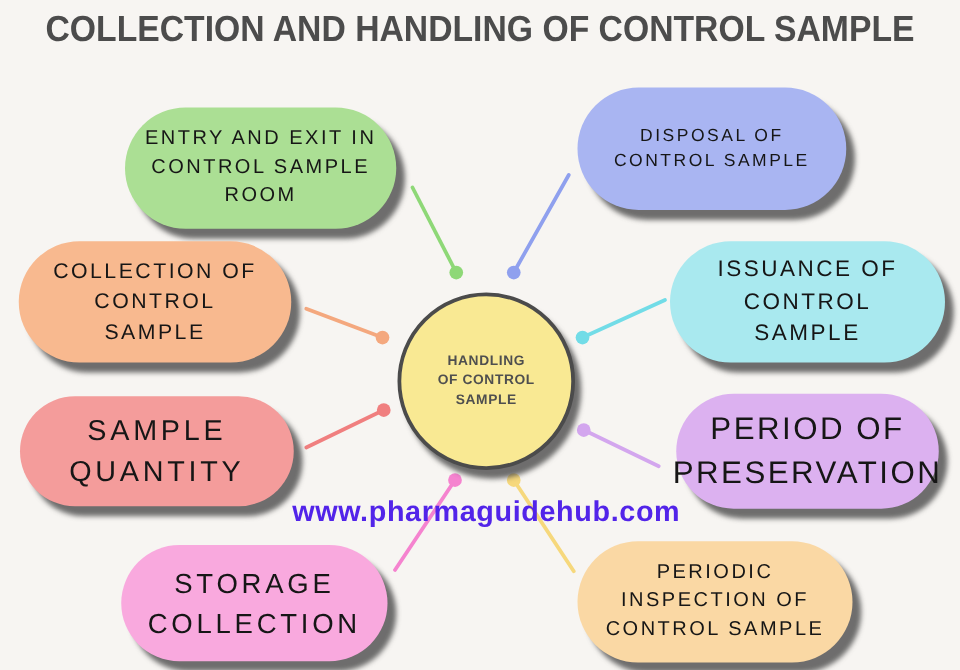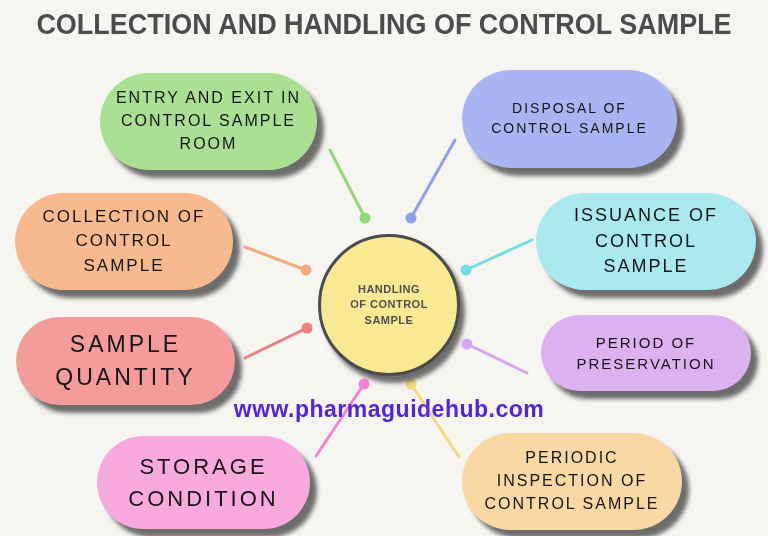--- a/index.html
+++ b/index.html
@@ -13,27 +13,27 @@
     font-size:29px;font-weight:bold;color:#4c4c4c;white-space:nowrap;
     transform:scaleX(0.93);transform-origin:center;letter-spacing:0px;
   }
   svg.connectors{position:absolute;left:0;top:0;z-index:1;}
   .node{
     position:absolute;z-index:2;border-radius:50px;
     display:flex;align-items:center;justify-content:center;text-align:center;
     color:#161616;box-shadow:7px 8px 4px rgba(75,75,75,0.8);
   }
   .node-label{white-space:pre-line;letter-spacing:2px;line-height:1.42;}
-  .n-entry       {left:100px;top:73px; width:217px;height:97px;font-size:16px;}
+  .n-entry       {left:100px;top:86px; width:217px;height:97px;font-size:16px;}
   .n-disposal    {left:462px;top:70px; width:215px;height:98px;font-size:14px;}
   .n-collection  {left:15px; top:193px;width:218px;height:97px;font-size:17px;}
   .n-issuance    {left:536px;top:193px;width:220px;height:97px;font-size:18px;}
   .n-quantity    {left:16px; top:317px;width:219px;height:88px;font-size:23px;}
   .n-quantity .node-label{letter-spacing:3px;}
-  .n-preservation{left:541px;top:315px;width:210px;height:76px;font-size:15px;}
+  .n-preservation{left:541px;top:315px;width:210px;height:92px;font-size:25px;}
   .n-storage     {left:97px; top:436px;width:213px;height:93px;font-size:22px;}
   .n-storage .node-label{letter-spacing:3px;}
   .n-periodic    {left:462px;top:433px;width:220px;height:97px;font-size:16px;}
   .center-circle{
     position:absolute;z-index:2;left:318px;top:234px;width:142px;height:142px;
     border-radius:50%;border:3px solid #4b4b4b;box-sizing:border-box;
     display:flex;align-items:center;justify-content:center;text-align:center;
     font-weight:bold;font-size:11px;color:#4f4f4f;line-height:1.45;
     box-shadow:5px 7px 4px rgba(75,75,75,0.8);
   }
@@ -104,21 +104,21 @@
 QUANTITY</span>
 </div>
 
 <div class="node n-preservation" style="background-color: rgb(220, 177, 240);">
   <span class="node-label">PERIOD OF
 PRESERVATION</span>
 </div>
 
 <div class="node n-storage" style="background-color: rgb(249, 169, 222);">
   <span class="node-label">STORAGE
-CONDITION</span>
+COLLECTION</span>
 </div>
 
 <div class="node n-periodic" style="background-color: rgb(250, 216, 164);">
   <span class="node-label">PERIODIC
 INSPECTION OF
 CONTROL SAMPLE</span>
 </div>
 
 <div class="center-circle" style="background-color: rgb(249, 233, 147);">
   <span class="node-label">HANDLING

